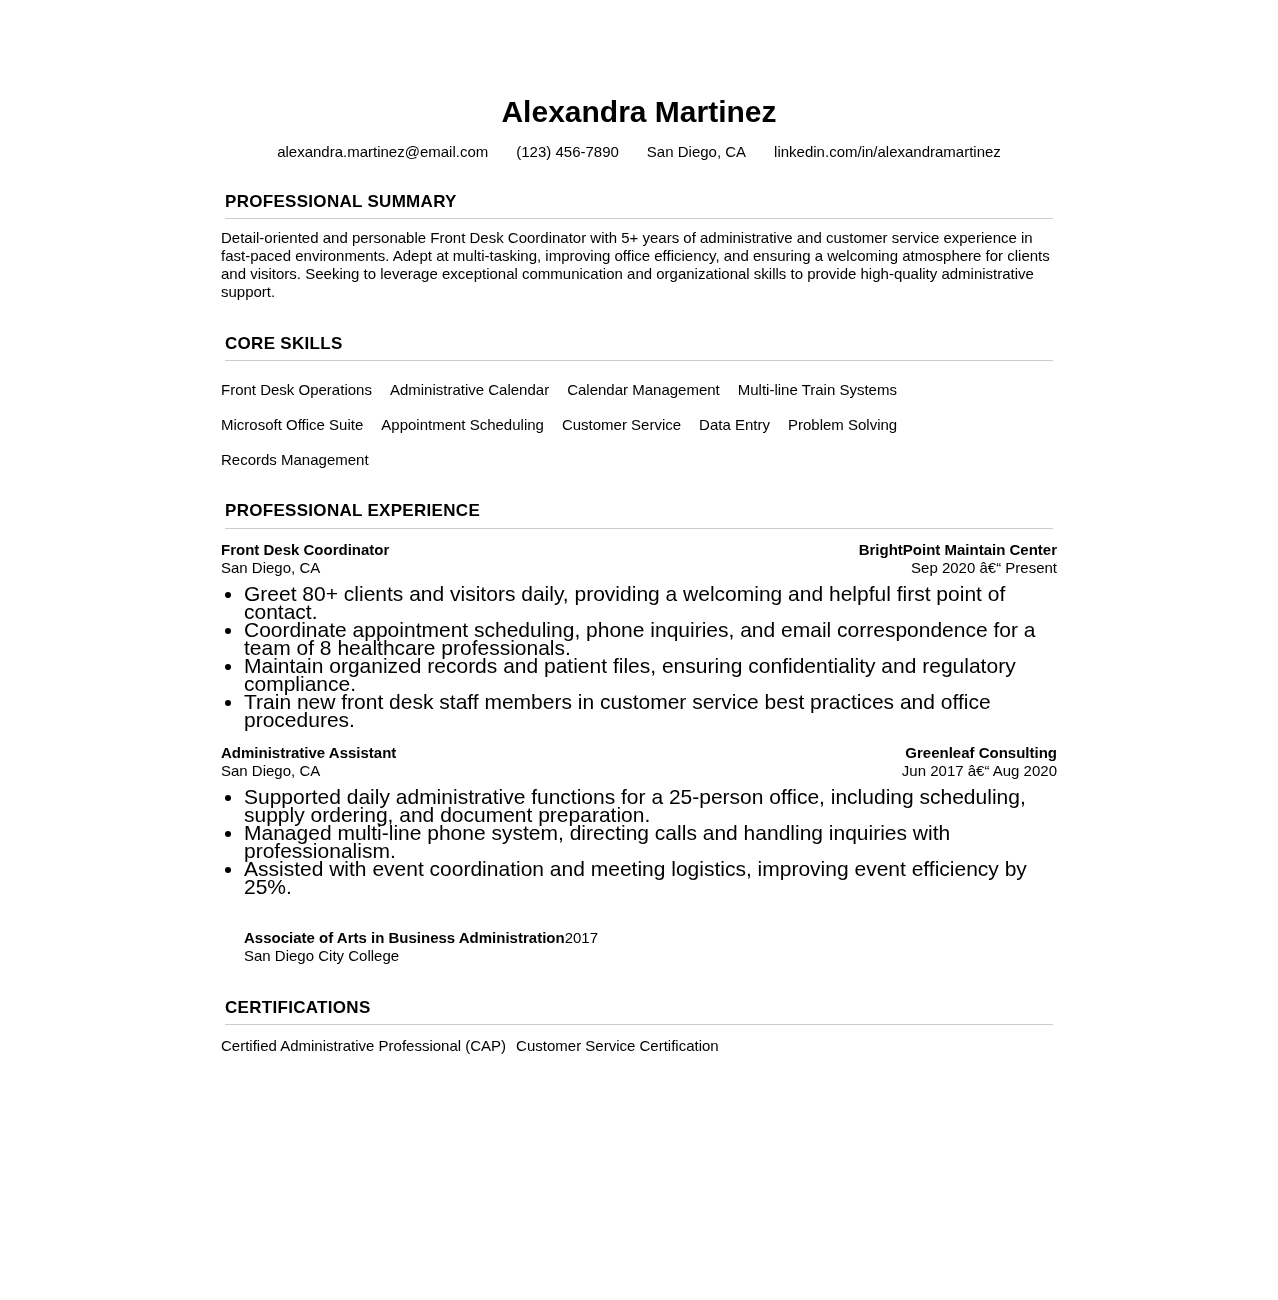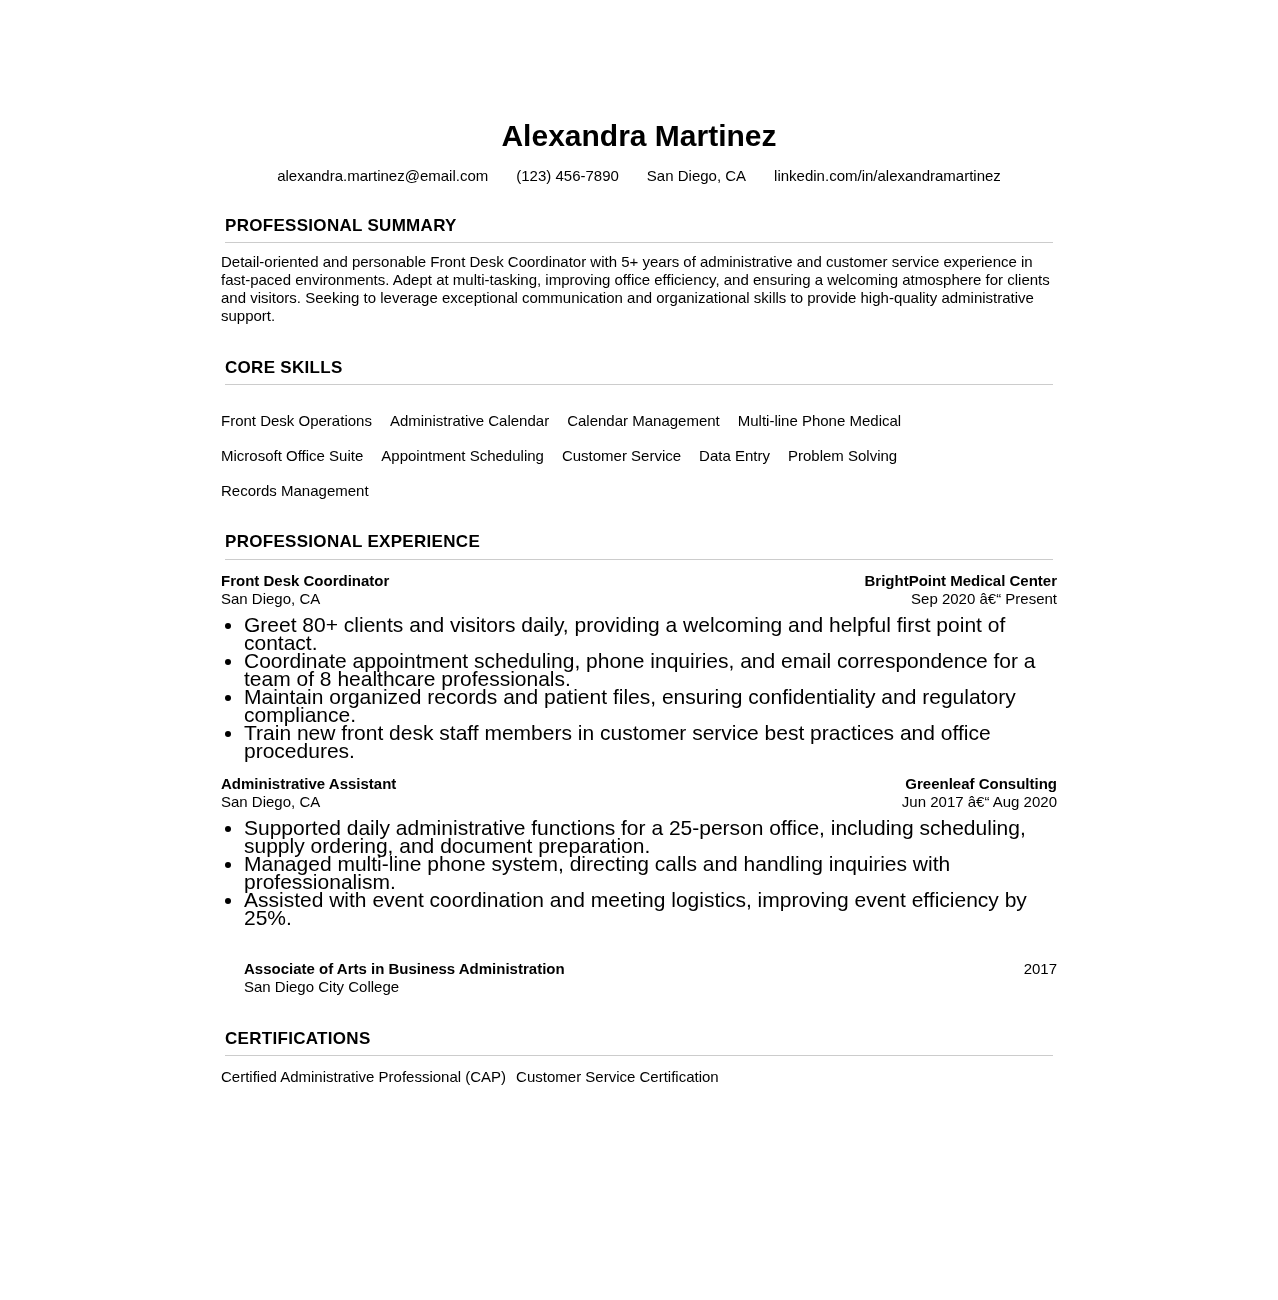--- a/index.html
+++ b/index.html
@@ -8,21 +8,21 @@
     width: 1278px;
     height: 1300px;
     background: #ffffff;
     color: #000000;
     font-family: "Liberation Sans", "DejaVu Sans", sans-serif;
     overflow: hidden;
   }
   .page {
     width: 836px;
     margin: 0 auto;
-    padding-top: 120px;
+    padding-top: 96px;
   }
   .name {
     margin: 0;
     text-align: center;
     font-size: 30px;
     font-weight: 700;
     line-height: 1.05;
   }
   .contact {
     display: flex;
@@ -46,21 +46,21 @@
   .summary-text {
     margin: 10px 0 0;
     font-size: 15px;
     line-height: 18px;
   }
   .skills {
     display: flex;
     flex-wrap: wrap;
     column-gap: 18px;
     row-gap: 18px;
-    margin-top: 27px;
+    margin-top: 20px;
     font-size: 15px;
     line-height: 17px;
   }
   .job { margin-top: 12px; }
   .job + .job { margin-top: 15px; }
   .job-head {
     display: flex;
     justify-content: space-between;
     font-size: 15px;
     font-weight: 700;
@@ -80,21 +80,21 @@
     font-size: 21px;
     line-height: 18px;
   }
   .edu-entry {
     margin: 11px 0 0 23px;
     font-size: 15px;
     line-height: 18px;
   }
   .edu-head {
     display: flex;
-    justify-content: space-between;
+    justify-content: flex-start;
   }
   .edu-degree { font-weight: 700; }
   .edu-year { font-weight: 400; }
   .certs {
     display: flex;
     gap: 10px;
     margin-top: 12px;
     font-size: 15px;
     line-height: 18px;
     text-align: right;
@@ -119,37 +119,37 @@
     <h2 class="section-title">PROFESSIONAL SUMMARY</h2>
     <p class="summary-text">Detail-oriented and personable Front Desk Coordinator with 5+ years of administrative and customer service experience in fast-paced environments. Adept at multi-tasking, improving office efficiency, and ensuring a welcoming atmosphere for clients and visitors. Seeking to leverage exceptional communication and organizational skills to provide high-quality administrative support.</p>
   </section>
 
   <section class="section">
     <h2 class="section-title">CORE SKILLS</h2>
     <div class="skills">
       <span>Front Desk Operations</span>
       <span>Administrative Calendar</span>
       <span>Calendar Management</span>
-      <span>Multi-line Phone Medical</span>
+      <span>Multi-line Train Systems</span>
       <span>Microsoft Office Suite</span>
       <span>Appointment Scheduling</span>
       <span>Customer Service</span>
       <span>Data Entry</span>
       <span>Problem Solving</span>
       <span>Records Management</span>
     </div>
   </section>
 
   <section class="section">
     <h2 class="section-title">PROFESSIONAL EXPERIENCE</h2>
 
     <div class="job">
       <div class="job-head">
         <span>Front Desk Coordinator</span>
-        <span>BrightPoint Medical Center</span>
+        <span>BrightPoint Maintain Center</span>
       </div>
       <div class="job-sub">
         <span>San Diego, CA</span>
         <span>Sep 2020 â€“ Present</span>
       </div>
       <ul>
         <li>Greet 80+ clients and visitors daily, providing a welcoming and helpful first point of contact.</li>
         <li>Coordinate appointment scheduling, phone inquiries, and email correspondence for a team of 8 healthcare professionals.</li>
         <li>Maintain organized records and patient files, ensuring confidentiality and regulatory compliance.</li>
         <li>Train new front desk staff members in customer service best practices and office procedures.</li>

